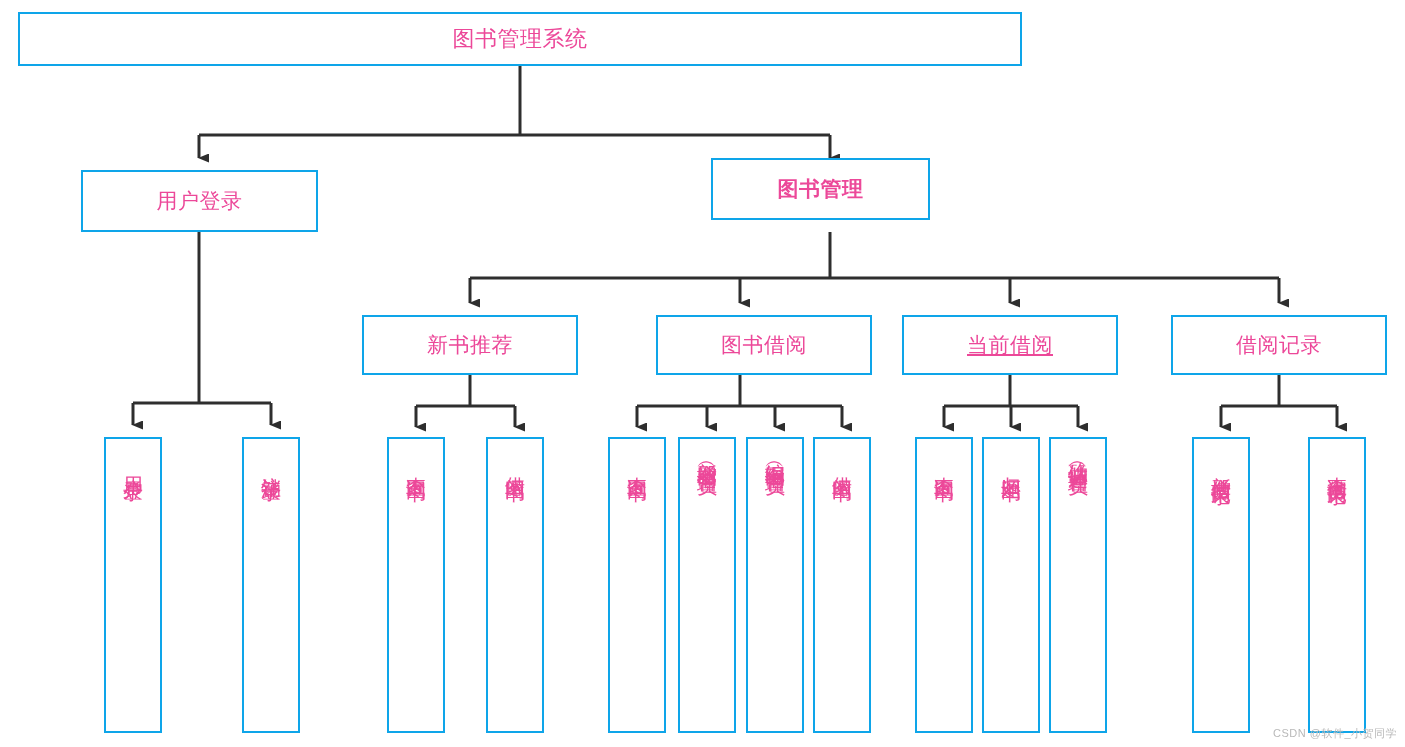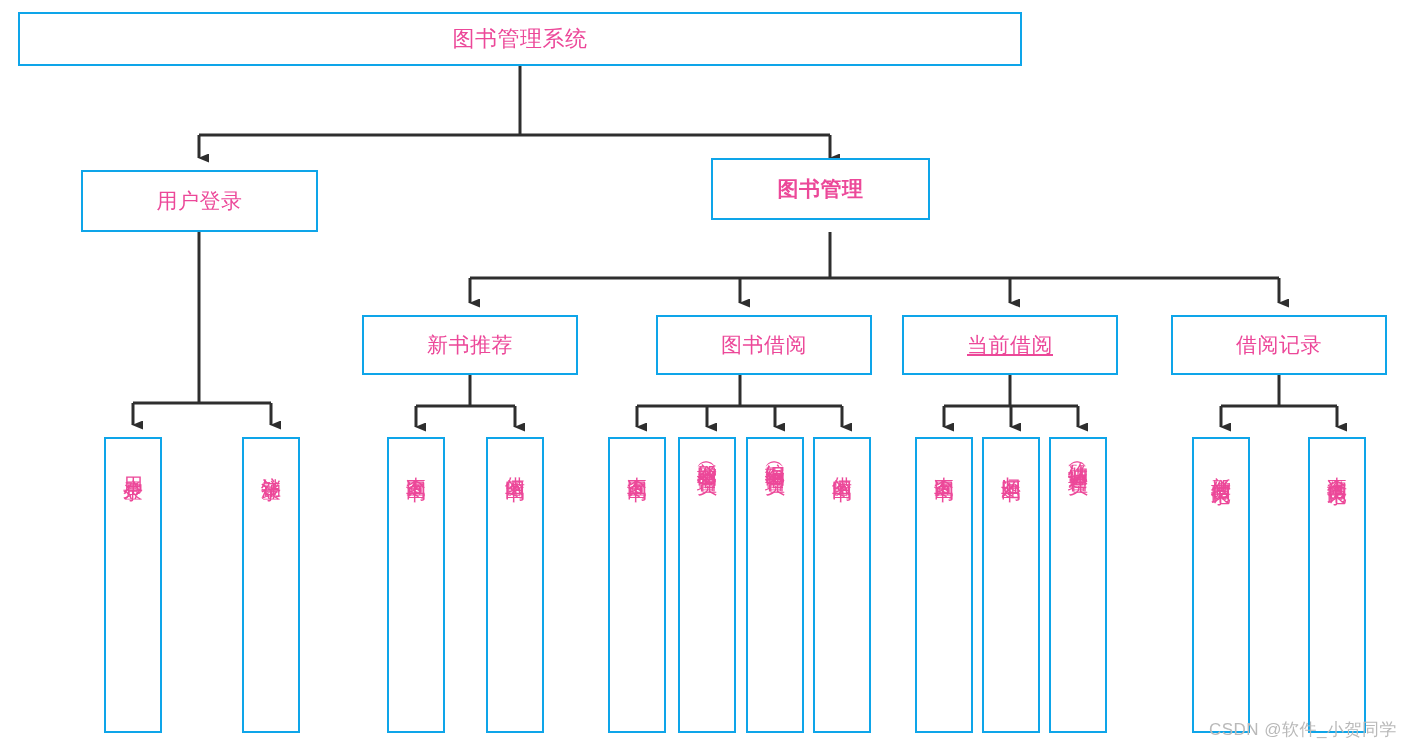--- a/index.html
+++ b/index.html
@@ -52,21 +52,21 @@
     writing-mode: vertical-rl;
     text-orientation: upright;
     font-size: 20px;
     line-height: 1.15;
     letter-spacing: 2px;
   }
   #watermark {
     position: absolute;
     right: 8px;
     bottom: 6px;
-    font-size: 17px;
+    font-size: 11px;
     color: #b9b9b9;
     white-space: nowrap;
     letter-spacing: 0.5px;
   }
 </style>
 </head>
 <body>
 
 <div id="diagram-root">
 

